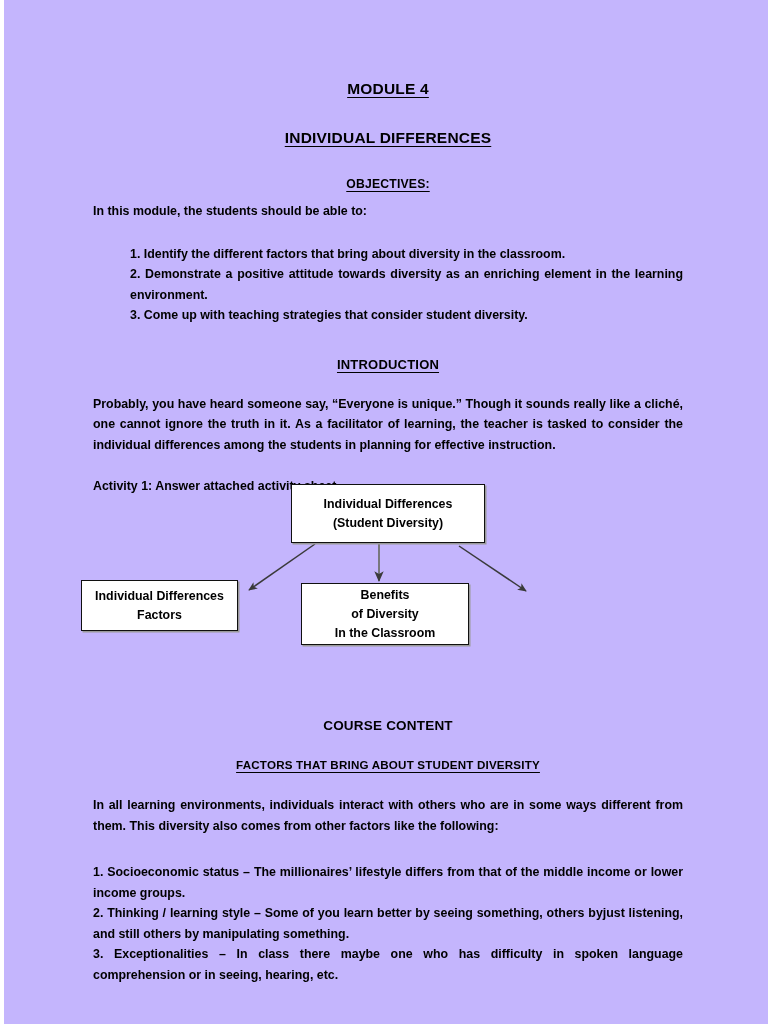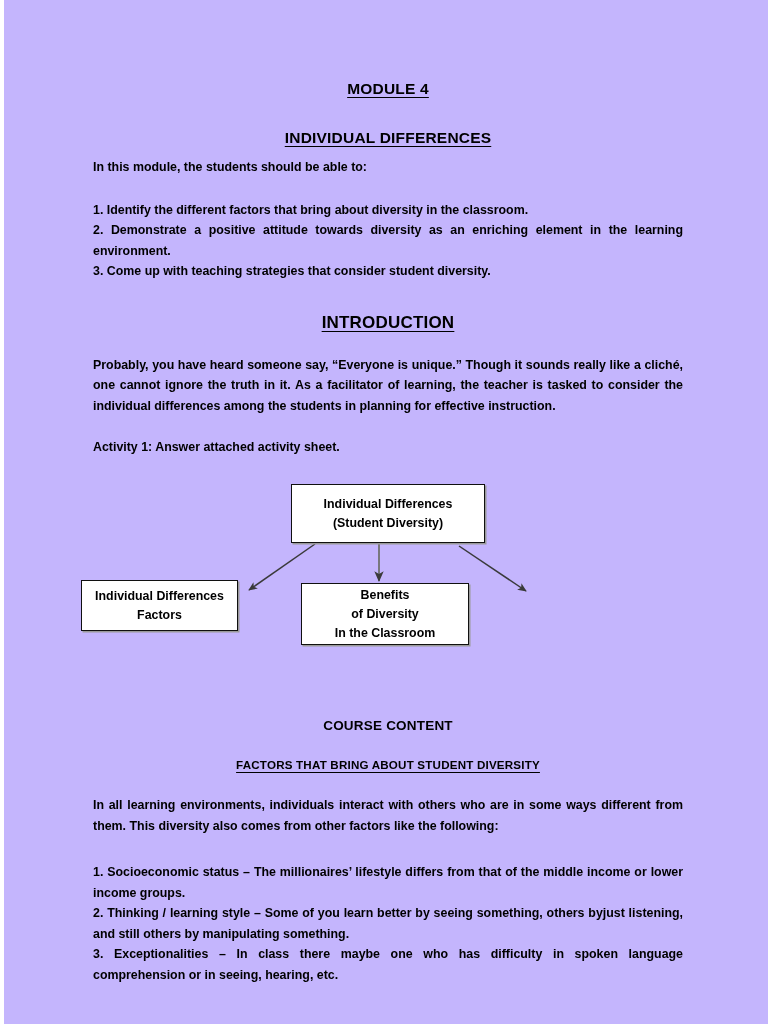--- a/index.html
+++ b/index.html
@@ -45,21 +45,21 @@
   }
   .title-main {
     font-size: 15.5px;
     margin-top: 31px;
   }
   .title-objectives {
     font-size: 12.2px;
     margin-top: 30px;
   }
   .title-introduction {
-    font-size: 17px;
+    font-size: 13px;
     margin-top: 31px;
   }
   .title-course {
     font-size: 13.5px;
     margin-top: 0;
   }
   .title-factors {
     font-size: 11.6px;
     margin-top: 25px;
   }
@@ -71,21 +71,21 @@
     font-weight: bold;
     text-align: justify;
   }
   .para.loose { text-align: left; }
   .lead {
     margin-top: 10px;
   }
   .objectives {
     margin-top: 22px;
   }
-  .objectives .ln { display: block; }
+  .objectives .ln { display: block; margin-left: 37px; }
   .intro-para {
     margin-top: 22px;
   }
   .activity {
     margin-top: 21px;
   }
   .activity .lbl { font-weight: bold; }
   .activity .rest { font-weight: bold; }
   .content-para {
     margin-top: 24px;
@@ -163,20 +163,21 @@
 <body>
 
 <div class="page">
 
   <div class="content">
 
     <div class="h-center h-underline title-module">MODULE 4</div>
 
     <div class="h-center h-underline title-main">INDIVIDUAL DIFFERENCES</div>
 
+    <div class="h-center h-underline title-objectives">OBJECTIVES:</div>
 
     <div class="para lead">In this module, the students should be able to:</div>
 
     <div class="para objectives">
       <span class="ln">1. Identify the different factors that bring about diversity in the classroom.</span>
       <span class="ln">2. Demonstrate a positive attitude towards diversity as an enriching element in the learning environment.</span>
       <span class="ln">3. Come up with teaching strategies that consider student diversity.</span>
     </div>
 
     <div class="h-center h-underline title-introduction">INTRODUCTION</div>

